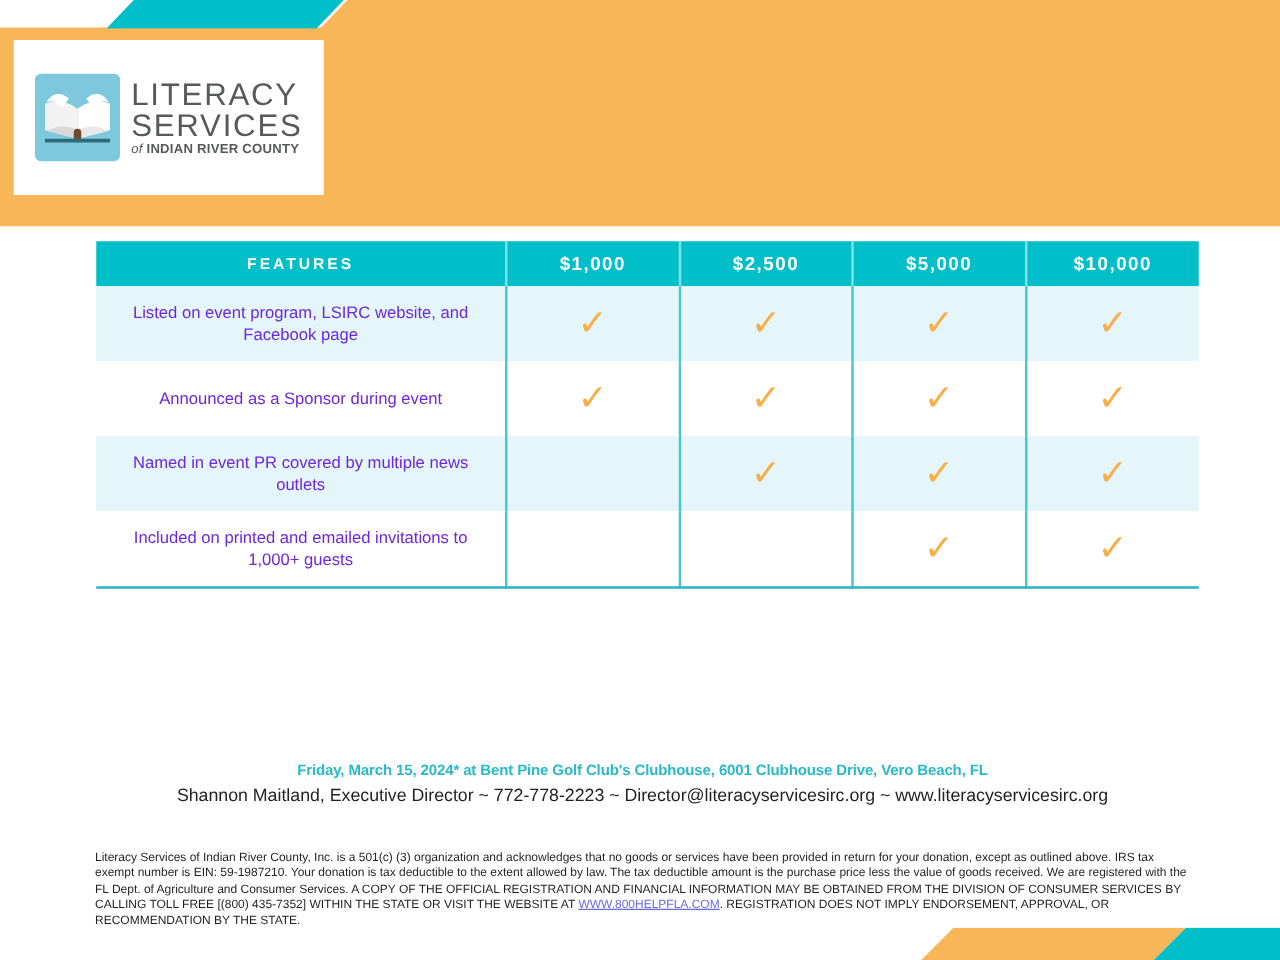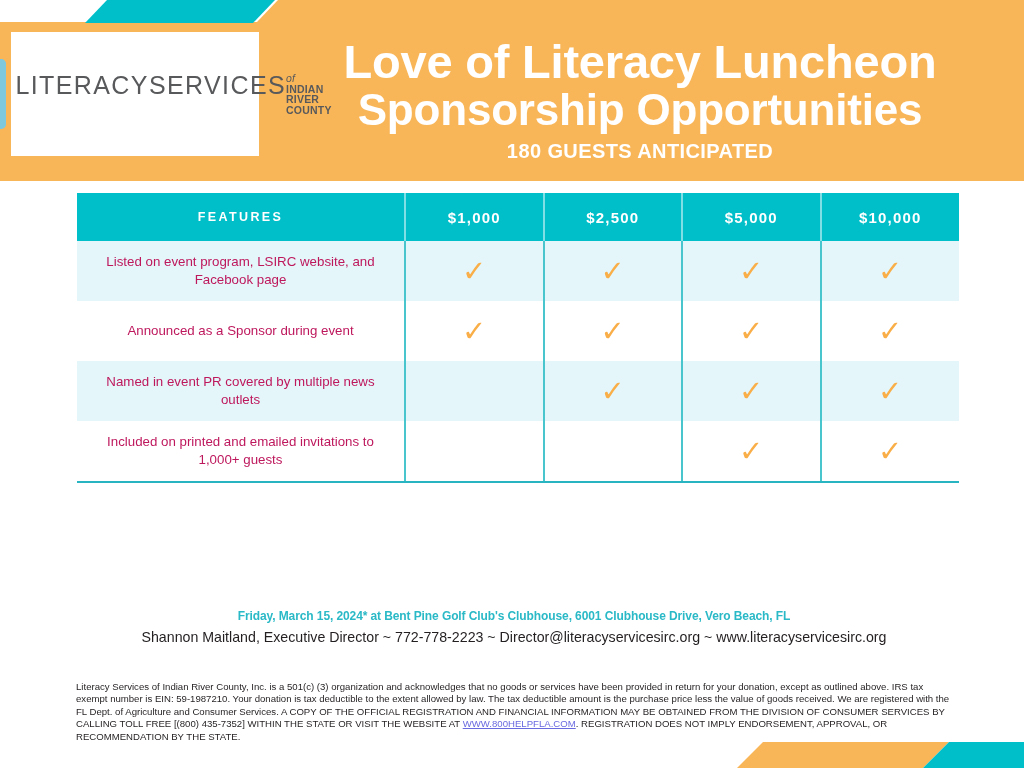--- a/index.html
+++ b/index.html
@@ -94,21 +94,21 @@
   .logo-mark {
     width: 68px; height: 70px;
     background: #7ec8dd;
     border-radius: 5px;
     position: relative;
     overflow: hidden;
     flex: none;
   }
   .logo-words {
     display: flex;
-    flex-direction: row;
+    flex-direction: column;
     line-height: 1;
   }
   .logo-l1, .logo-l2 {
     font-family: "Liberation Sans", sans-serif;
     font-size: 25px;
     letter-spacing: 1.4px;
     color: #58595b;
     font-weight: 400;
   }
   .logo-l2 { margin-top: 0; }
@@ -163,21 +163,21 @@
   table.sponsor th, table.sponsor td {
     padding: 0;
     margin: 0;
   }
   .col-feature { width: 328px; }
   .col-tier    { width: 138.5px; }
 
   thead th {
     background: #00bfc9;
     color: #ffffff;
-    height: 48px;
+    height: 36px;
     vertical-align: middle;
     font-size: 13px;
     font-weight: 700;
     letter-spacing: 2px;
     border-right: 2px solid #7fdfe4;
   }
   thead th:last-child { border-right: none; }
   thead th.feature-head {
     font-size: 12.5px;
     letter-spacing: 2.4px;
@@ -192,21 +192,21 @@
     vertical-align: middle;
     text-align: center;
     border-right: 2px solid #49c5ce;
     color: #2f3438;
   }
   tbody td:last-child { border-right: none; }
   tbody tr td.feature-cell {
     font-size: 13.3px;
     line-height: 1.35;
     padding: 0 14px;
-    color: #be185d;
+    color: #6d28d9;
   }
   tbody tr.odd td { background: #e4f6f9; }
   tbody tr.even td { background: #ffffff; }
 
   tbody tr:last-child td {
     border-bottom: 2px solid #29b4c2;
   }
 
   .check {
     display: inline-block;
@@ -293,25 +293,20 @@
         </svg>
       </div>
       <div class="logo-words">
         <div class="logo-l1">LITERACY</div>
         <div class="logo-l2">SERVICES</div>
         <div class="logo-l3"><i>of </i><b>INDIAN RIVER COUNTY</b></div>
       </div>
     </div>
   </div>
 
-  <div class="header-text">
-    <div class="title-1">Love of Literacy Luncheon</div>
-    <div class="title-2">Sponsorship Opportunities</div>
-    <div class="title-3">180 GUESTS ANTICIPATED</div>
-  </div>
 
   <div class="table-wrap">
     <table class="sponsor">
       <colgroup>
         <col class="col-feature">
         <col class="col-tier">
           <col class="col-tier">
           <col class="col-tier">
           <col class="col-tier">
       </colgroup>

